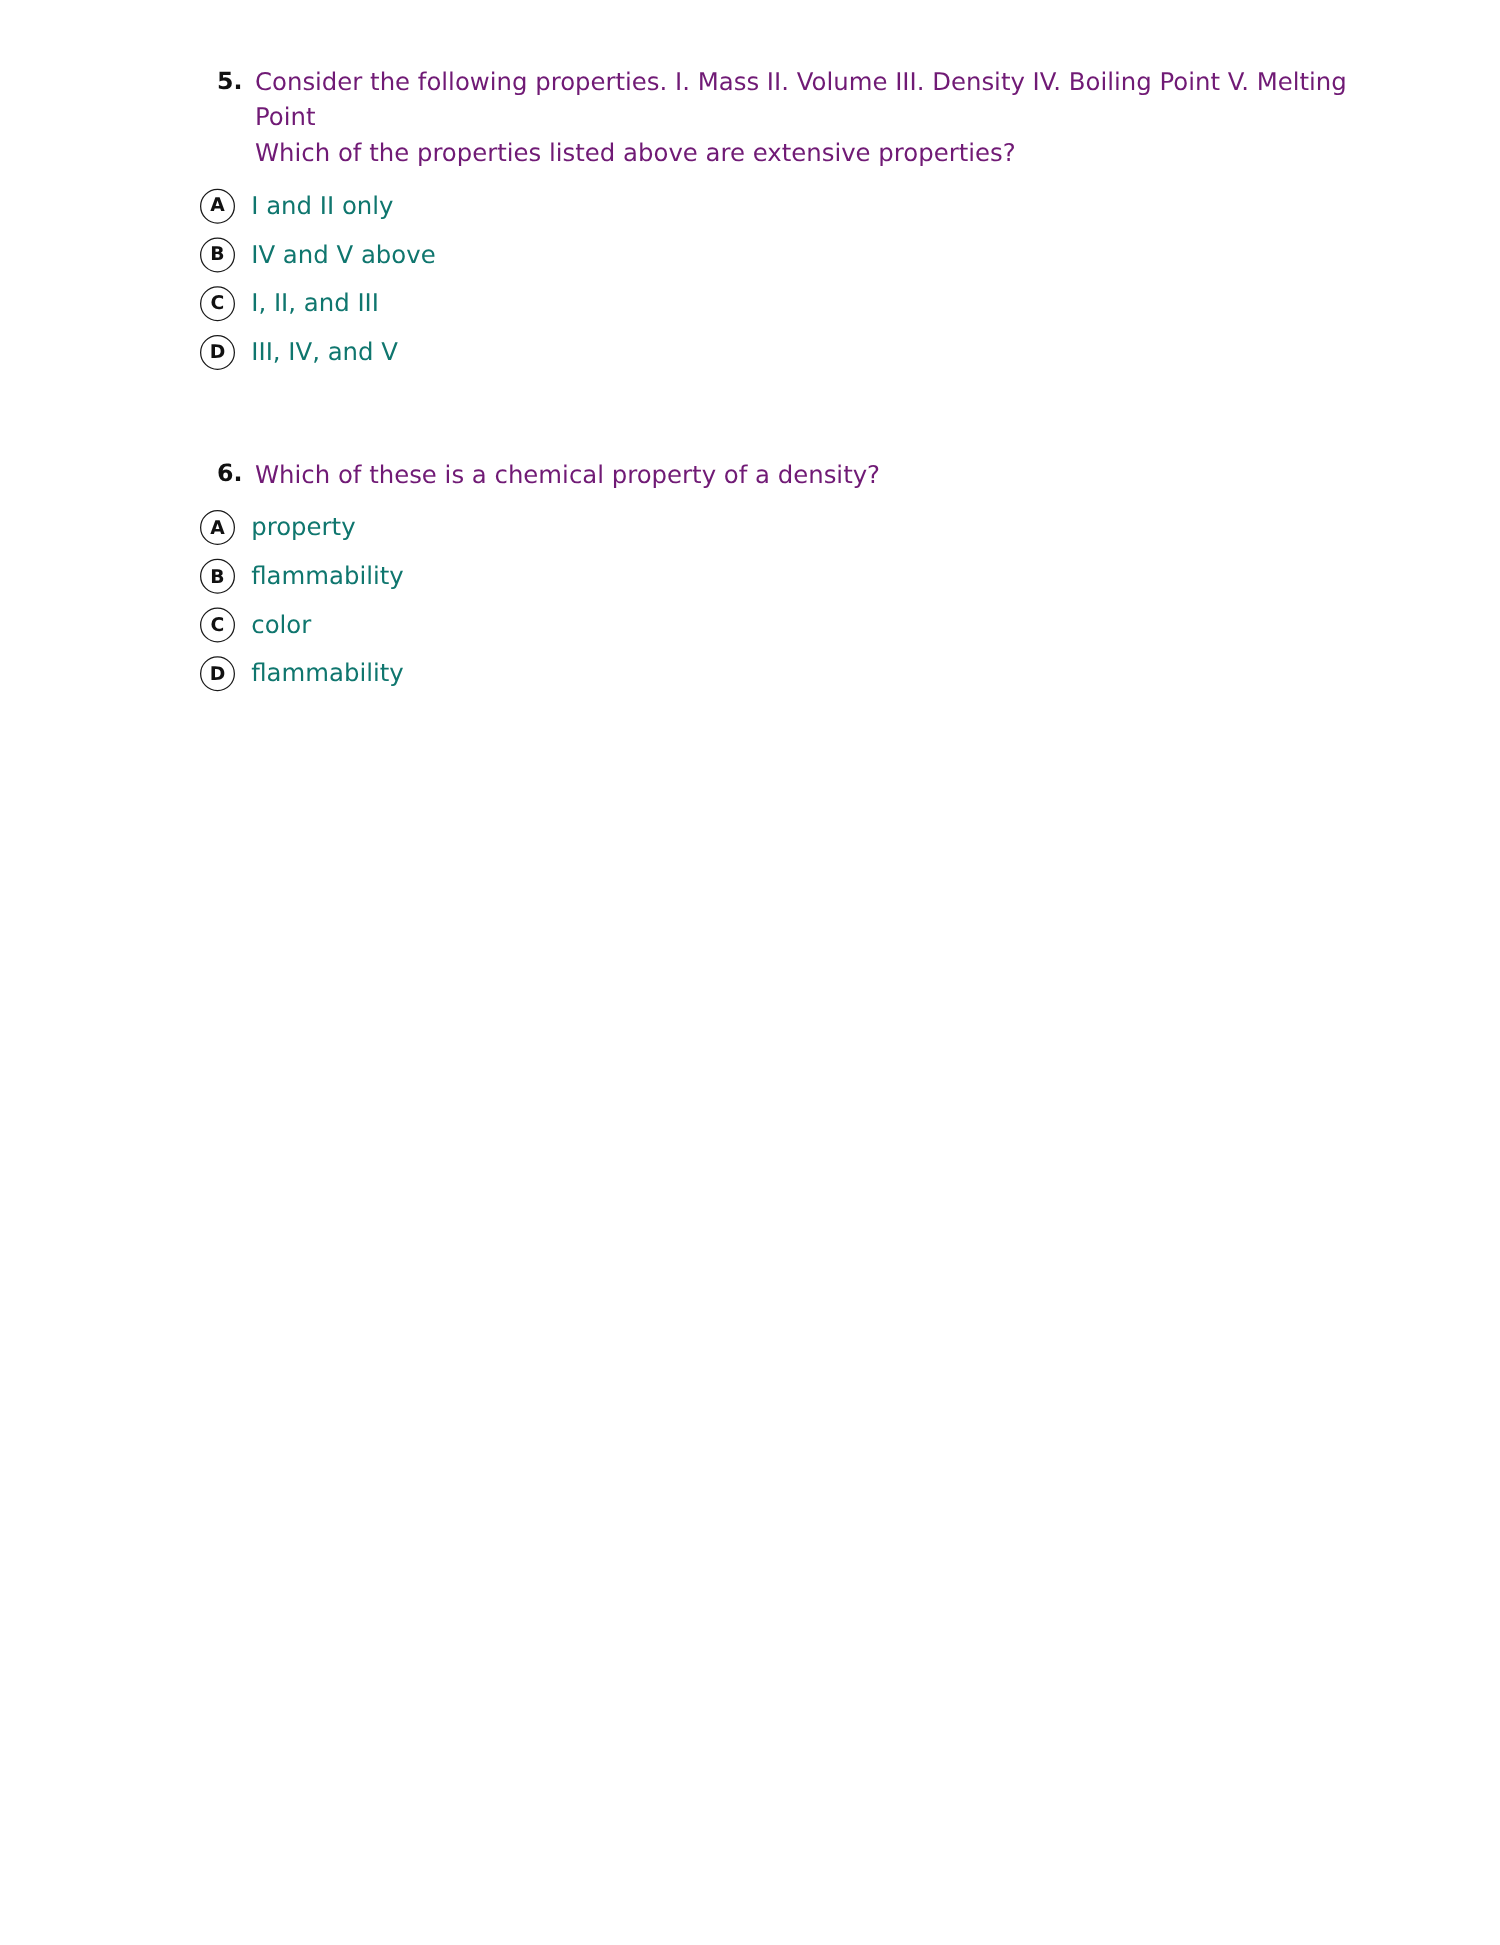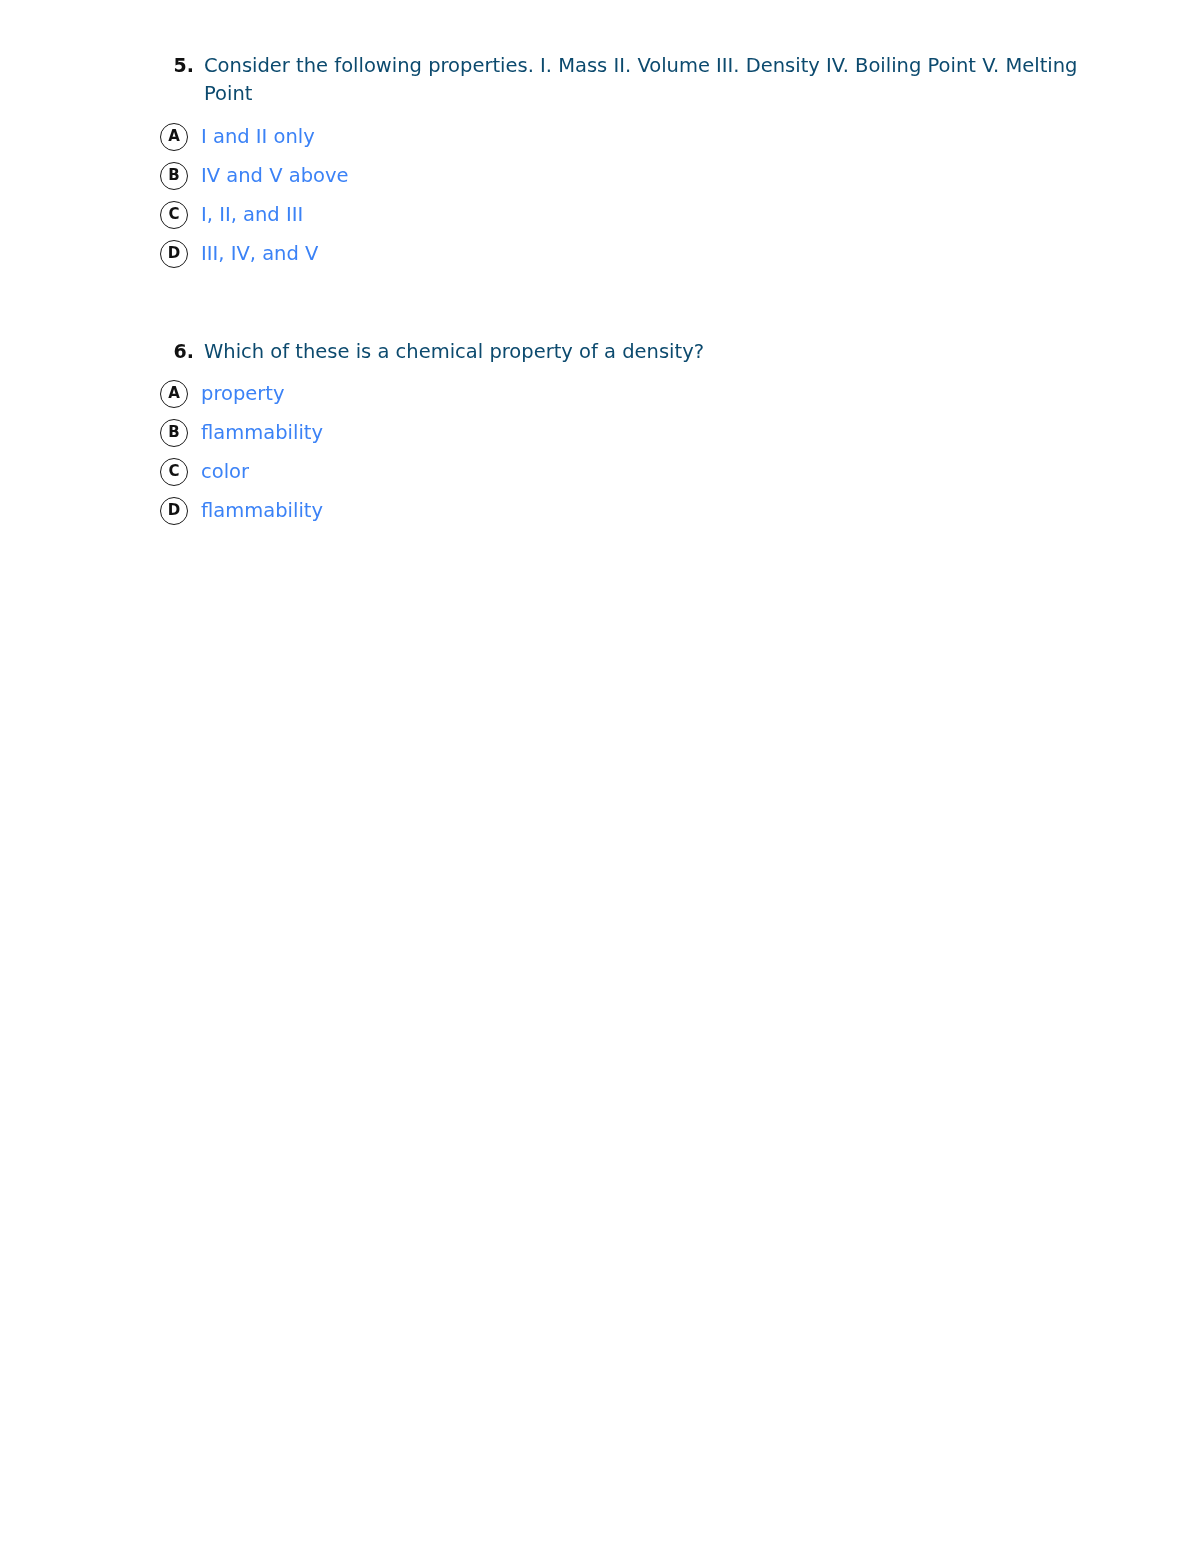--- a/index.html
+++ b/index.html
@@ -40,21 +40,21 @@
     font-weight: 700;
     line-height: 1.45;
     text-align: right;
     padding-right: 10px;
     color: #111111;
   }
   .q-text {
     flex: 1 1 auto;
     font-size: 19.5px;
     line-height: 1.45;
-    color: #0c4a6e;
+    color: #701a75;
     max-width: 890px;
   }
   .q-text .line2 {
     display: block;
   }
   .choices {
     margin: 0;
     padding: 0;
     list-style: none;
   }
@@ -75,33 +75,34 @@
     font-size: 15px;
     font-weight: 600;
     line-height: 1;
     color: #111111;
     margin-right: 13px;
     box-sizing: border-box;
   }
   .choice-label {
     font-size: 19.5px;
     line-height: 1.4;
-    color: #3b82f6;
+    color: #0f766e;
   }
 </style>
 </head>
 <body>
 
 <div class="page">
 
   <div class="question-block">
     <div class="question-head">
       <div class="q-number">5.</div>
       <div class="q-text">
         <span>Consider the following properties. I. Mass II. Volume III. Density IV. Boiling Point V. Melting Point</span>
+        <span class="line2">Which of the properties listed above are extensive properties?</span>
       </div>
     </div>
     <ul class="choices">
       <li class="choice">
         <span class="choice-bullet">A</span>
         <span class="choice-label">I and II only</span>
       </li>
       <li class="choice">
         <span class="choice-bullet">B</span>
         <span class="choice-label">IV and V above</span>

